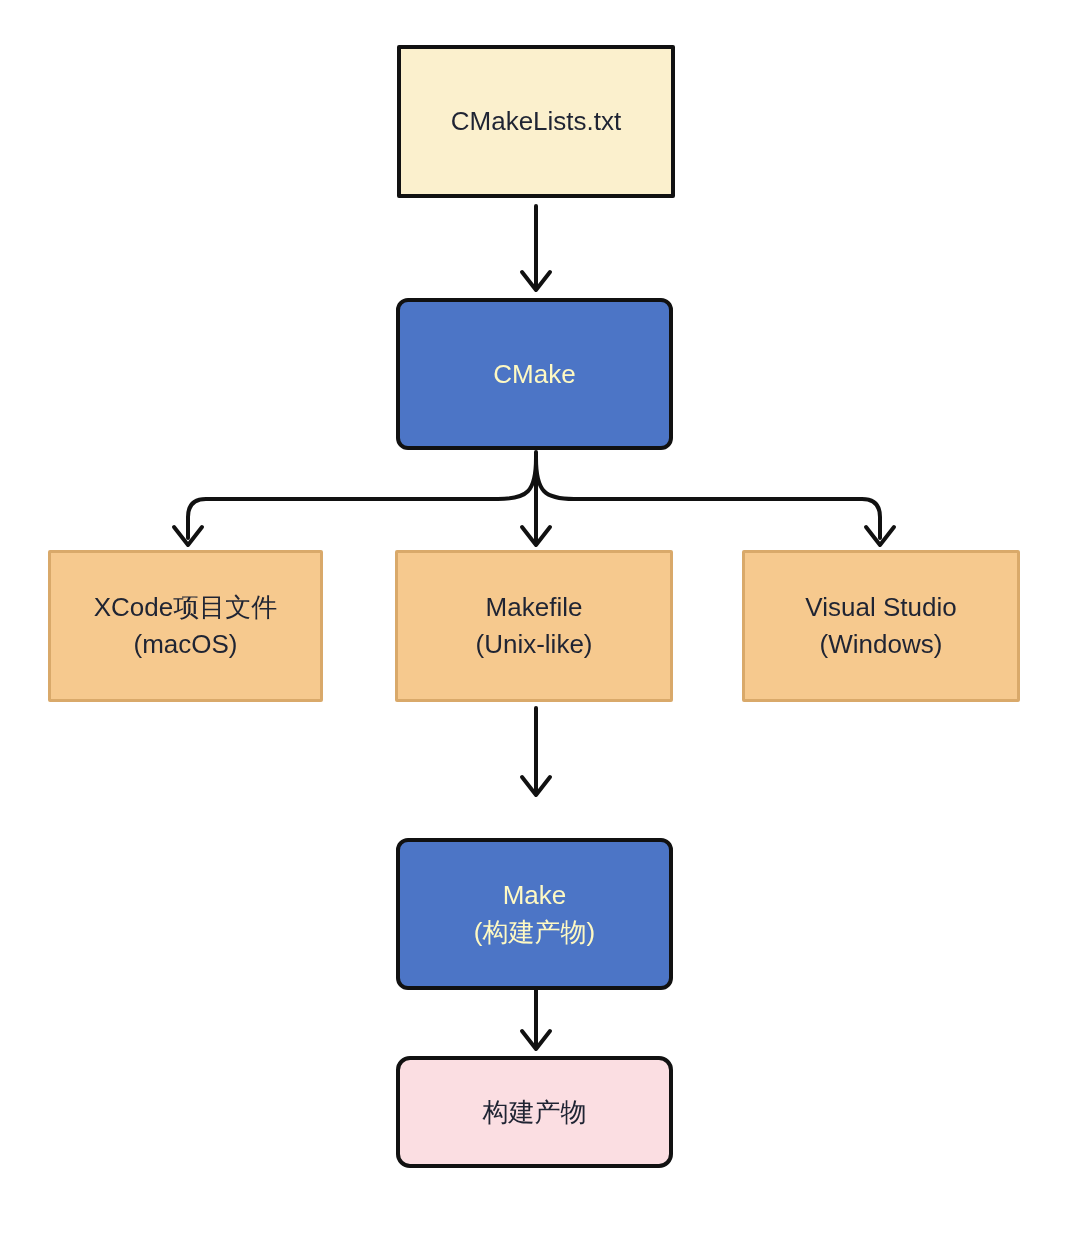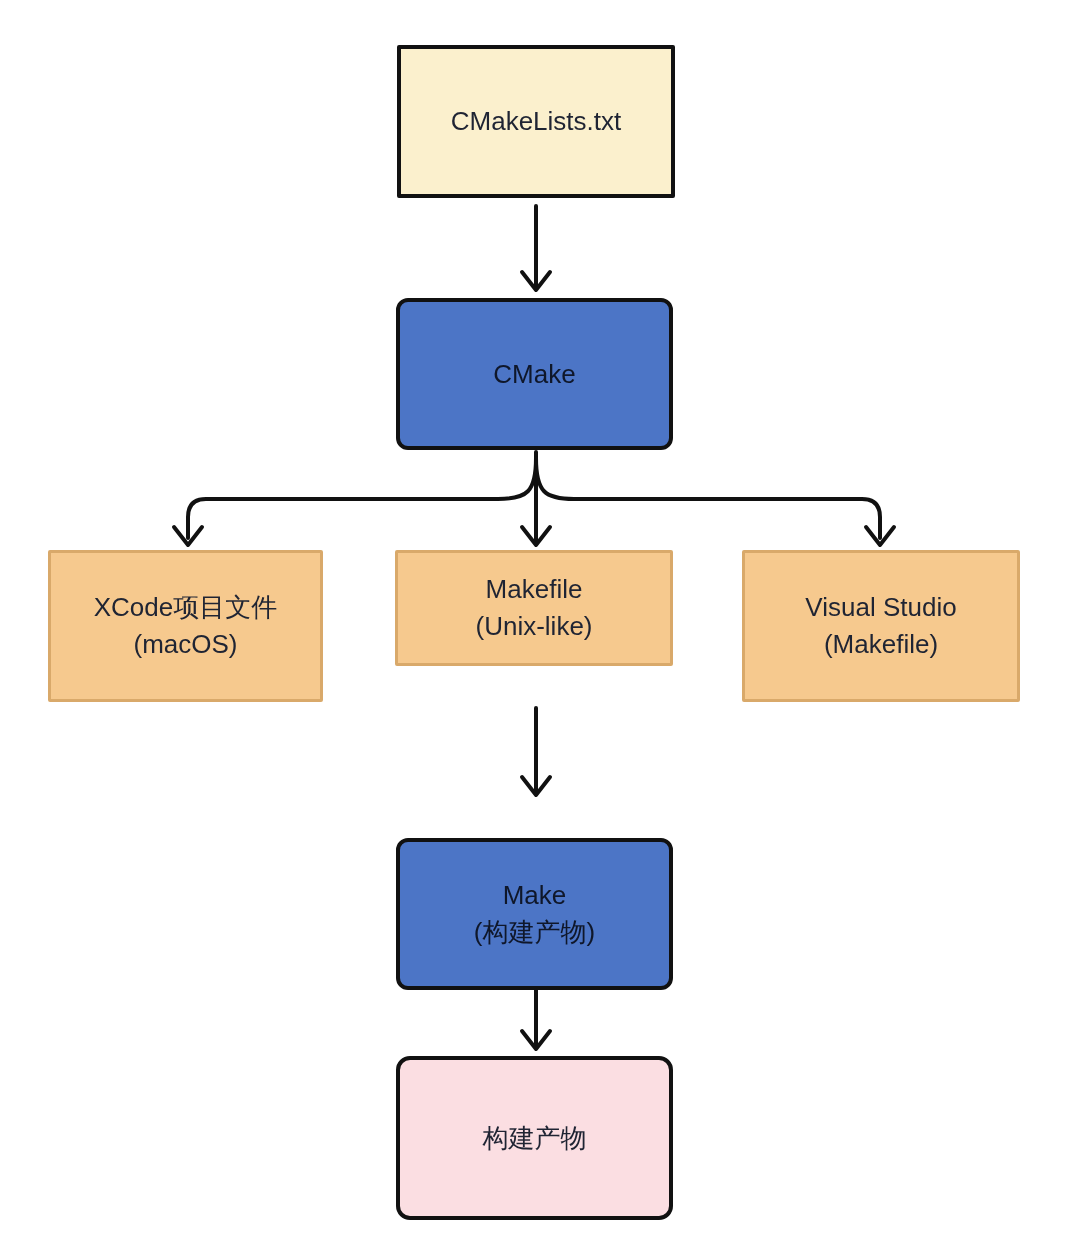--- a/index.html
+++ b/index.html
@@ -40,41 +40,41 @@
 
   .node-file {
     background: #fbf0cd;
     border: 4px solid #111111;
     border-radius: 2px;
   }
   .node-blue {
     background: #4c75c6;
     border: 4px solid #111111;
     border-radius: 12px;
-    color: #0f172a;
+    color: #fef9c3;
   }
   .node-orange {
     background: #f6c98e;
     border: 3px solid #d9a96a;
     border-radius: 2px;
   }
   .node-pink {
     background: #fbdee2;
     border: 4px solid #111111;
     border-radius: 14px;
   }
 
   
   #node-cmakelists   { left: 397px; top: 45px;   width: 278px; height: 153px; }
   #node-cmake        { left: 396px; top: 298px;  width: 277px; height: 152px; }
   #node-xcode        { left: 48px;  top: 550px;  width: 275px; height: 152px; }
-  #node-makefile     { left: 395px; top: 550px;  width: 278px; height: 116px; }
+  #node-makefile     { left: 395px; top: 550px;  width: 278px; height: 152px; }
   #node-visualstudio { left: 742px; top: 550px;  width: 278px; height: 152px; }
   #node-make         { left: 396px; top: 838px;  width: 277px; height: 152px; }
-  #node-artifact     { left: 396px; top: 1056px; width: 277px; height: 164px; }
+  #node-artifact     { left: 396px; top: 1056px; width: 277px; height: 112px; }
 
   .edge {
     fill: none;
     stroke: #111111;
     stroke-width: 4;
     stroke-linecap: round;
     stroke-linejoin: round;
   }
 </style>
 </head>
@@ -125,21 +125,21 @@
     <span class="line">(macOS)</span>
   </div>
 
   <div id="node-makefile" class="box node-orange">
     <span class="line">Makefile</span>
     <span class="line">(Unix-like)</span>
   </div>
 
   <div id="node-visualstudio" class="box node-orange">
     <span class="line">Visual Studio</span>
-    <span class="line">(Makefile)</span>
+    <span class="line">(Windows)</span>
   </div>
 
   <div id="node-make" class="box node-blue">
     <span class="line">Make</span>
     <span class="line">(构建产物)</span>
   </div>
 
   <div id="node-artifact" class="box node-pink">
     <span class="line">构建产物</span>
   </div>

